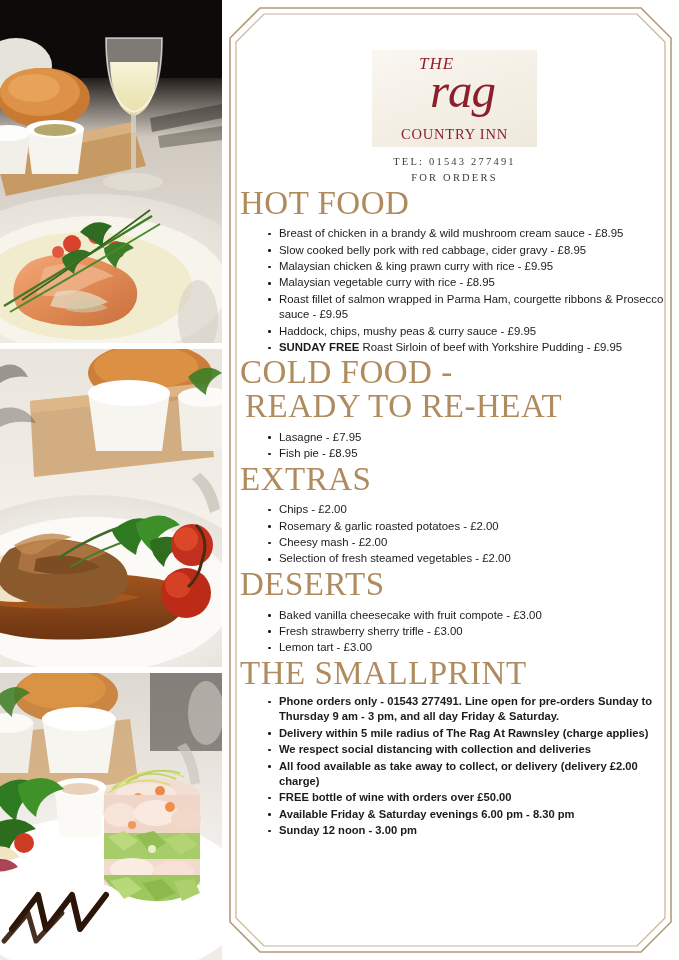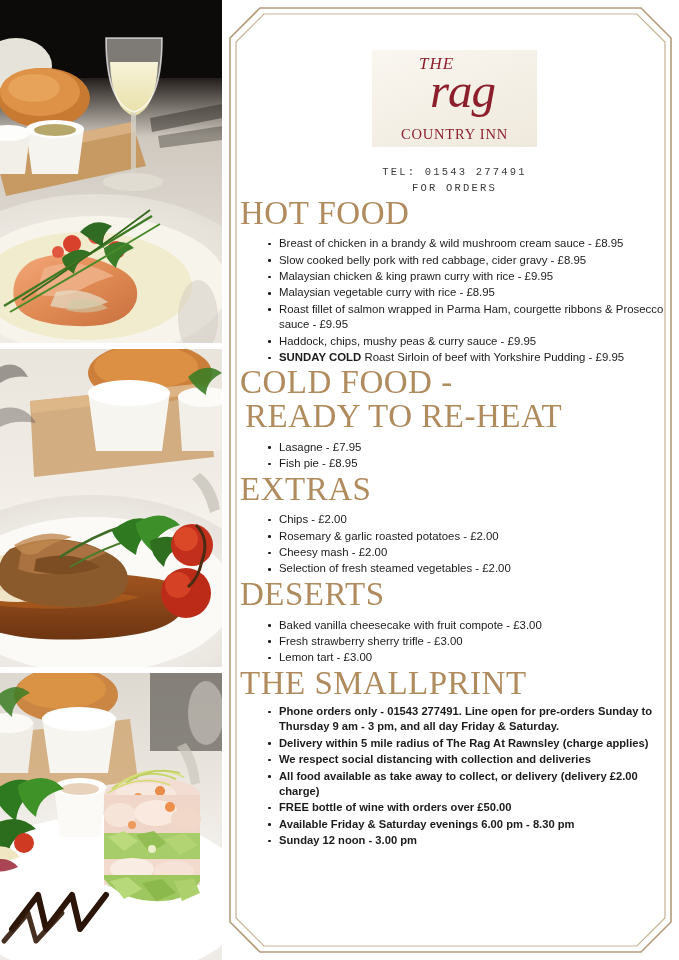--- a/index.html
+++ b/index.html
@@ -113,26 +113,26 @@
     font-family: "Liberation Serif", serif;
     font-size: 14.5px;
     letter-spacing: 0.8px;
     color: #8d1f2d;
     line-height: 1;
     margin-top: 16px;
   }
 
   .tel-block {
     text-align: center;
-    margin-top: 17px;
+    margin-top: 7px;
     color: #3b3b3b;
     font-size: 10.5px;
     letter-spacing: 2.2px;
     line-height: 1.55;
-    font-family: Liberation Mono, monospace;
+    font-family: Liberation Serif, serif;
   }
 
   
   h2.section-head {
     font-family: "Liberation Serif", serif;
     font-weight: normal;
     color: #b08b5e;
     font-size: 33px;
     line-height: 1.02;
     margin: 0;
@@ -446,21 +446,21 @@
       </div>
 
       <h2 class="section-head head-hot">HOT FOOD</h2>
       <ul class="menu-list list-hot">
         <li>Breast of chicken in a brandy &amp; wild mushroom cream sauce - £8.95</li>
         <li>Slow cooked belly pork with red cabbage, cider gravy - £8.95</li>
         <li>Malaysian chicken &amp; king prawn curry with rice - £9.95</li>
         <li>Malaysian vegetable curry with rice - £8.95</li>
         <li>Roast fillet of salmon wrapped in Parma Ham, courgette ribbons &amp; Prosecco sauce - £9.95</li>
         <li>Haddock, chips, mushy peas &amp; curry sauce - £9.95</li>
-        <li><b>SUNDAY COLD</b><span> Roast Sirloin of beef with Yorkshire Pudding - £9.95</span></li>
+        <li><b>SUNDAY FREE</b><span> Roast Sirloin of beef with Yorkshire Pudding - £9.95</span></li>
       </ul>
 
       <h2 class="section-head head-cold"><span>COLD FOOD -</span><span class="l2">READY TO RE-HEAT</span></h2>
       <ul class="menu-list list-cold">
         <li>Lasagne - £7.95</li>
         <li>Fish pie - £8.95</li>
       </ul>
 
       <h2 class="section-head head-extras">EXTRAS</h2>
       <ul class="menu-list list-extras">

